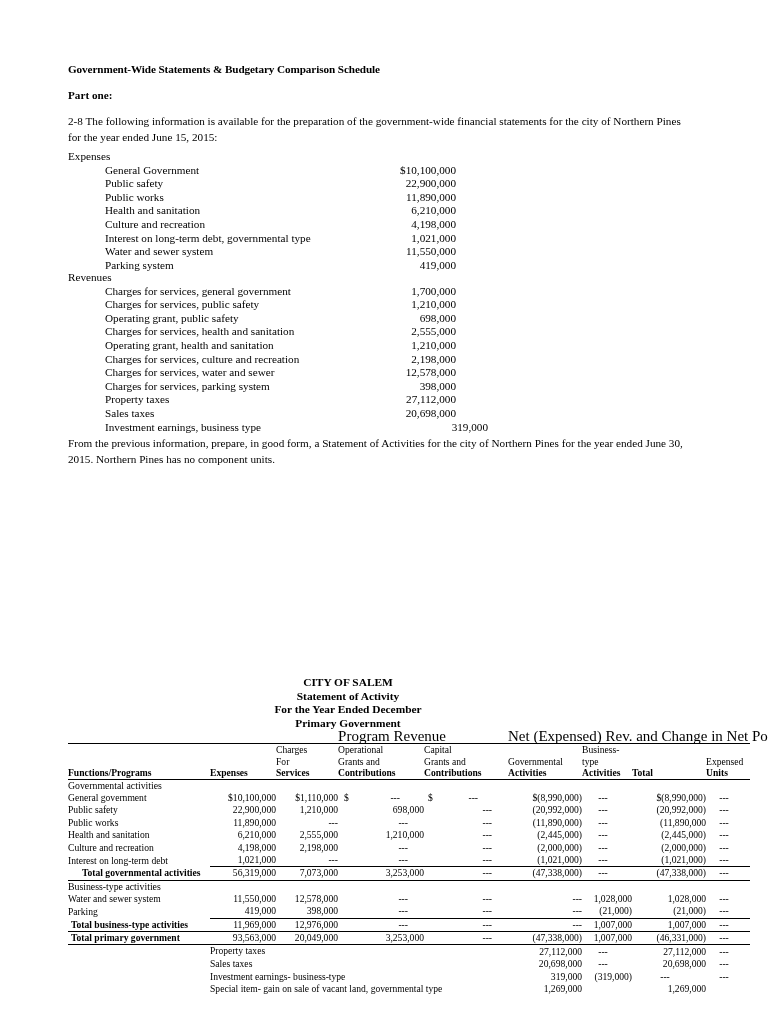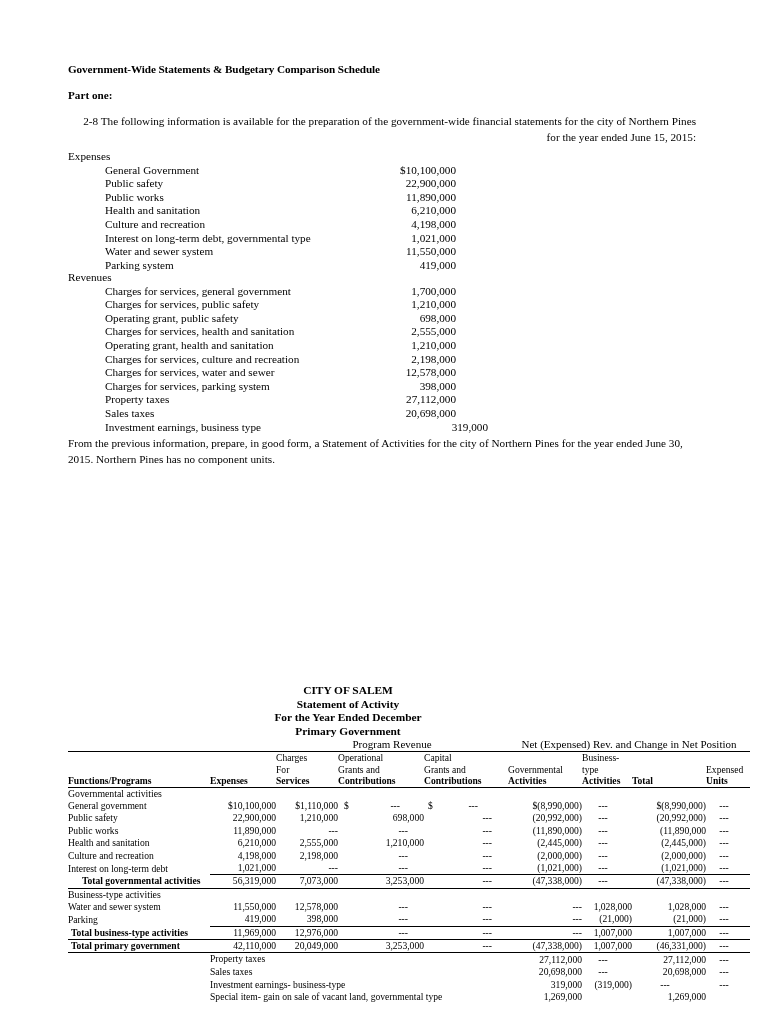--- a/index.html
+++ b/index.html
@@ -40,21 +40,21 @@
   .part-one {
     font-weight: bold;
     font-size: 11.2px;
     line-height: 15px;
     margin: 0 0 11px 0;
   }
   .intro-para {
     font-size: 11.2px;
     line-height: 15.5px;
     margin: 0 0 14px 0;
-    text-align: right;
+    text-align: left;
   }
   .closing-para {
     position: absolute;
     left: 68px;
     top: 436px;
     width: 632px;
     font-size: 11.2px;
     line-height: 15.5px;
   }
 
@@ -101,21 +101,21 @@
     left: 68px;
     top: 676px;
     width: 632px;
   }
   .stmt-titles {
     text-align: center;
     font-weight: bold;
     font-size: 11.4px;
     line-height: 13.6px;
     width: 560px;
-    margin: 8px auto 0 0;
+    margin: 0 auto 0 0;
   }
   .stmt-titles div { white-space: nowrap; }
 
   table.act {
     border-collapse: collapse;
     width: 632px;
     font-size: 9.6px;
     line-height: 11.4px;
     table-layout: fixed;
   }
@@ -133,21 +133,21 @@
   col.c-ogc  { width: 86px; }
   col.c-cgc  { width: 84px; }
   col.c-gov  { width: 74px; }
   col.c-bus  { width: 50px; }
   col.c-tot  { width: 74px; }
   col.c-cu   { width: 44px; }
 
   .grp-head {
     text-align: center;
     font-weight: bold;
-    font-size: 11px;
+    font-size: 15px;
     line-height: 13px;
     padding-bottom: 1px;
   }
   tr.rule-under td { border-bottom: 1.4px solid #000; }
 
   .col-head {
     font-size: 9.6px;
     line-height: 11.2px;
   }
   .col-head.left { text-align: left; }
@@ -464,21 +464,21 @@
             <td class="num">12,976,000</td>
             <td class="num dashr">---</td>
             <td class="num dashr">---</td>
             <td class="num">---</td>
             <td class="num">1,007,000</td>
             <td class="num">1,007,000</td>
             <td class="num dash">---</td>
           </tr>
           <tr class="dbl-under">
             <td class="rowlabel tight">Total primary government</td>
-            <td class="num">42,110,000</td>
+            <td class="num">93,563,000</td>
             <td class="num">20,049,000</td>
             <td class="num">3,253,000</td>
             <td class="num dashr">---</td>
             <td class="num">(47,338,000)</td>
             <td class="num">1,007,000</td>
             <td class="num">(46,331,000)</td>
             <td class="num dash">---</td>
           </tr>
           <tr>
             <td></td>

